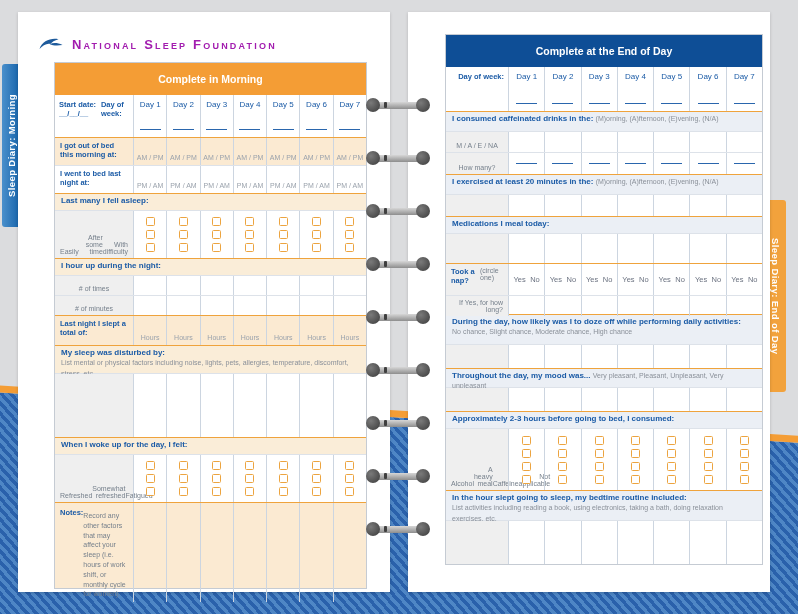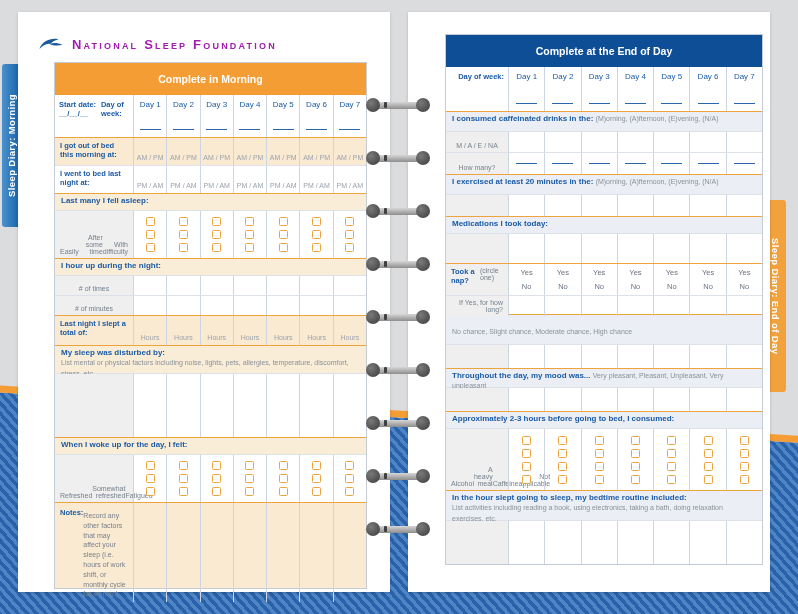--- a/index.html
+++ b/index.html
@@ -57,21 +57,21 @@
   .bn{color:var(--navy);font-weight:bold;font-size:7.5px;line-height:1.25}
   .gtxt{color:var(--gray-txt);font-size:7px}
   .r-align{align-items:flex-end;text-align:right;justify-content:space-around}
 
   .day-cell{display:flex;align-items:center;justify-content:center;font-size:7px;color:#9aa2ac}
   .dc-col{flex-direction:column;justify-content:space-between;padding:5px 0 7px}
   .day-name{color:var(--navy);font-weight:normal;font-size:8px}
   .blank{display:inline-block;width:21px;border-bottom:1.5px solid #2a66ad;height:1px}
   .cbcol{flex-direction:column;justify-content:center;gap:4px}
   .cb{width:9px;height:9px;border:1px solid #ECA440;background:#fff;border-radius:1.5px}
-  .yesno{flex-direction:column;justify-content:space-evenly;color:#6b7280;font-size:7.5px}
+  .yesno{flex-direction:row;justify-content:space-evenly;color:#6b7280;font-size:7.5px}
 
   .h42{height:42px}.h44{height:44px}.h28{height:28px}.h20{height:20px}.h21{height:21px}
   .h22{height:22px}.h30{height:30px}.h32{height:32px}.h48{height:48px}.h62{height:62px}
   .h64{height:64px}.h86{height:86px}.h19{height:19px}.h24{height:24px}.h17{height:17px}.h44b{height:44px}
   .notes-lbl{justify-content:flex-start;padding-top:5px}
   .notes-lbl .gtxt{margin-top:3px;line-height:1.4}
 
   
   .rings{position:absolute;left:366px;top:98px;width:64px;height:438px;z-index:3;
     display:flex;flex-direction:column;justify-content:space-between}
@@ -410,21 +410,21 @@
         <div class="lbl lbl-gray"></div>
         <div class="day-cell"></div>
           <div class="day-cell"></div>
           <div class="day-cell"></div>
           <div class="day-cell"></div>
           <div class="day-cell"></div>
           <div class="day-cell"></div>
           <div class="day-cell"></div>
       </div>
 
-      <div class="hdr hdr-blue h17">Medications I took today:</div>
+      <div class="hdr hdr-blue h17">Medications I meal today:</div>
       <div class="row h30">
         <div class="lbl lbl-gray"></div>
         <div class="day-cell"></div>
           <div class="day-cell"></div>
           <div class="day-cell"></div>
           <div class="day-cell"></div>
           <div class="day-cell"></div>
           <div class="day-cell"></div>
           <div class="day-cell"></div>
       </div>
@@ -470,21 +470,21 @@
         <div class="day-cell"></div>
           <div class="day-cell"></div>
           <div class="day-cell"></div>
           <div class="day-cell"></div>
           <div class="day-cell"></div>
           <div class="day-cell"></div>
           <div class="day-cell"></div>
       </div>
 
       <div class="hdr hdr-blue h30">
-        <br>
+        <span>During the day, how likely was I to doze off while performing daily activities:</span><br>
         <span class="sub">No chance, Slight chance, Moderate chance, High chance</span>
       </div>
       <div class="row h24">
         <div class="lbl lbl-gray"></div>
         <div class="day-cell"></div>
           <div class="day-cell"></div>
           <div class="day-cell"></div>
           <div class="day-cell"></div>
           <div class="day-cell"></div>
           <div class="day-cell"></div>

